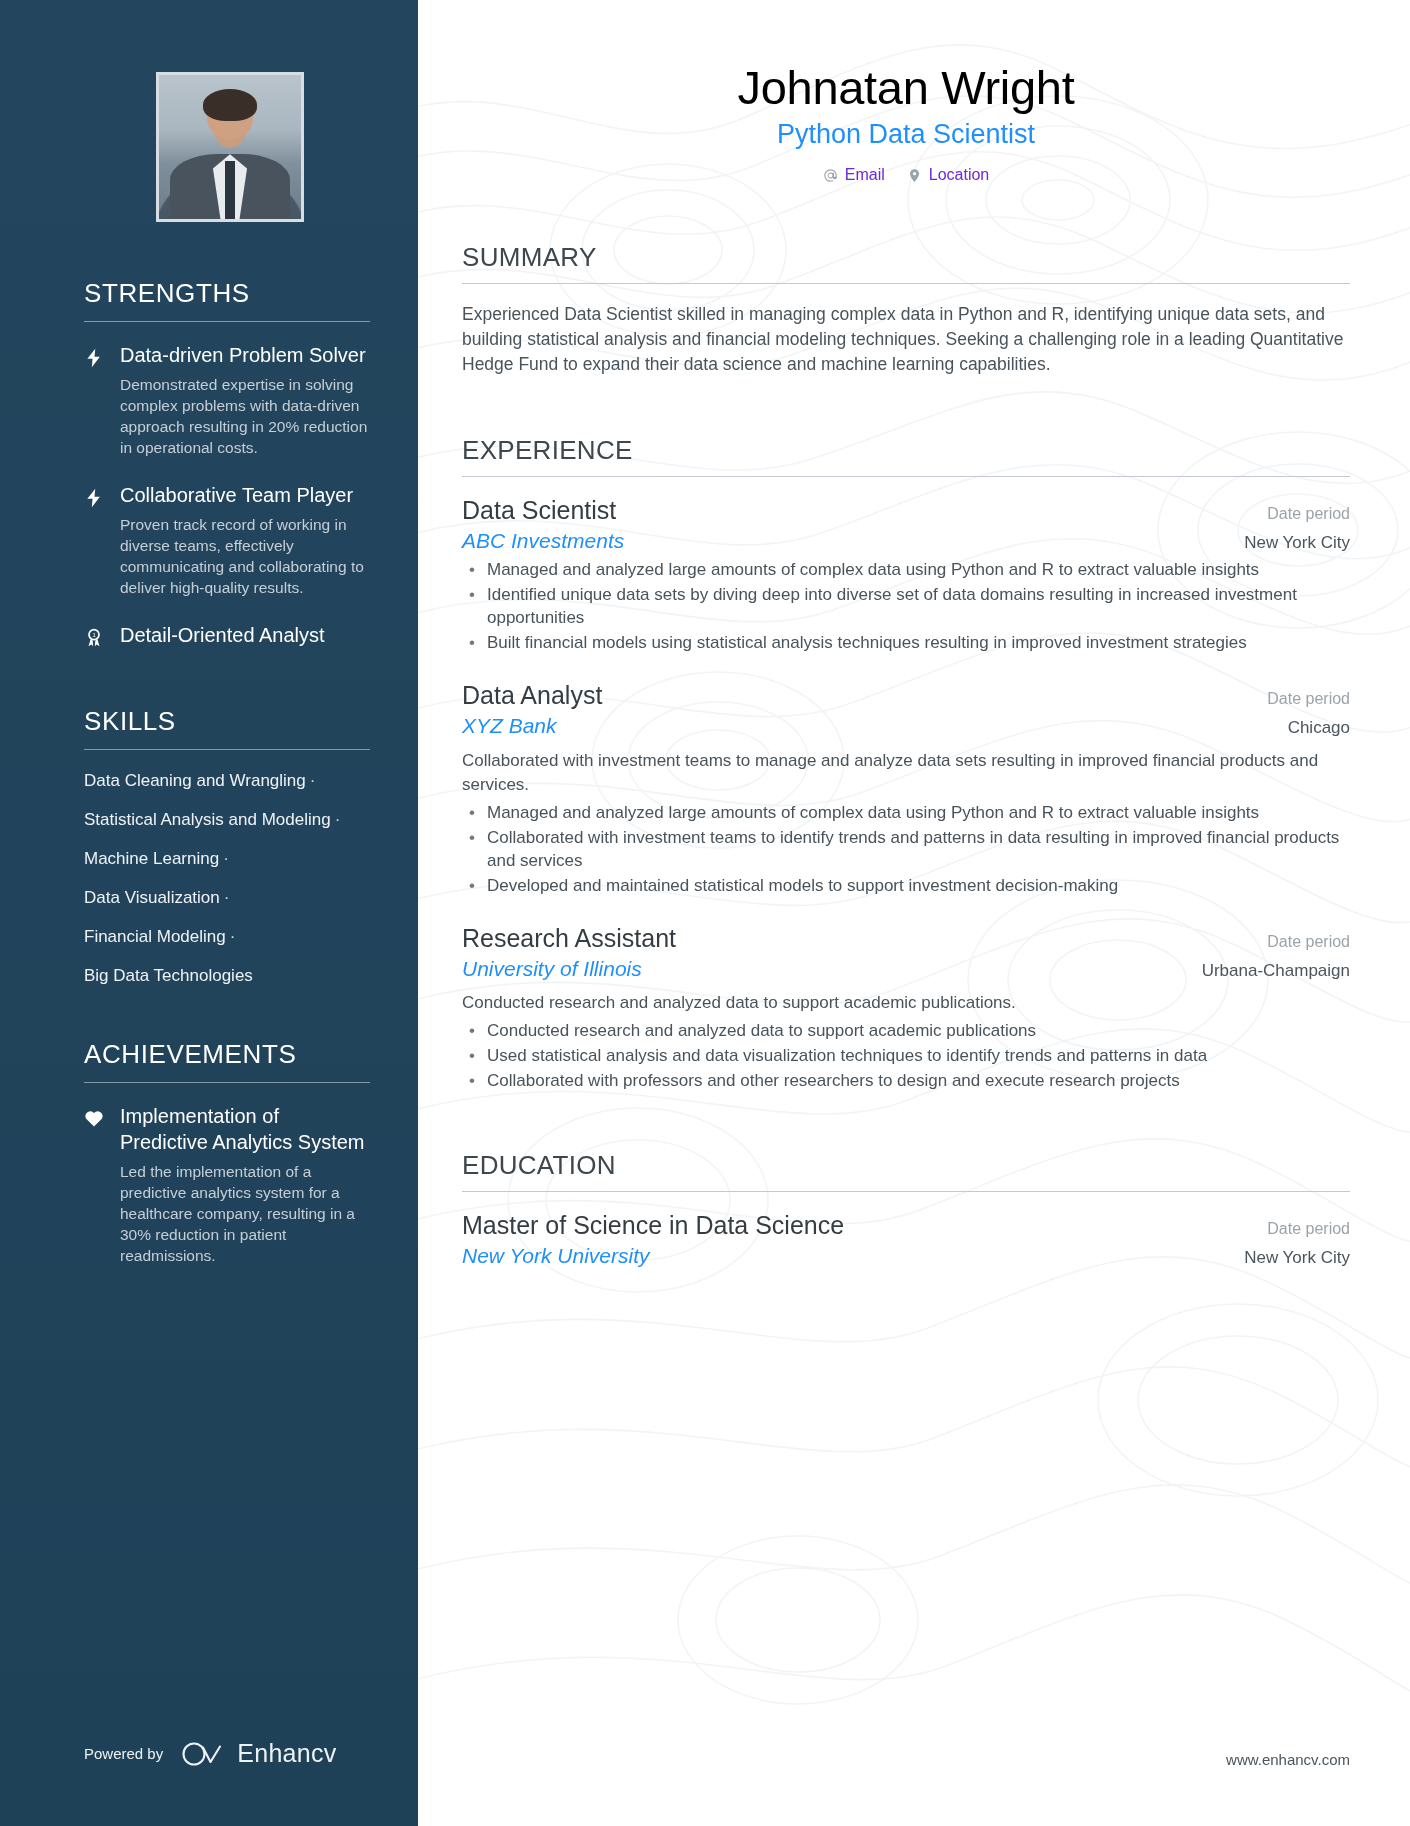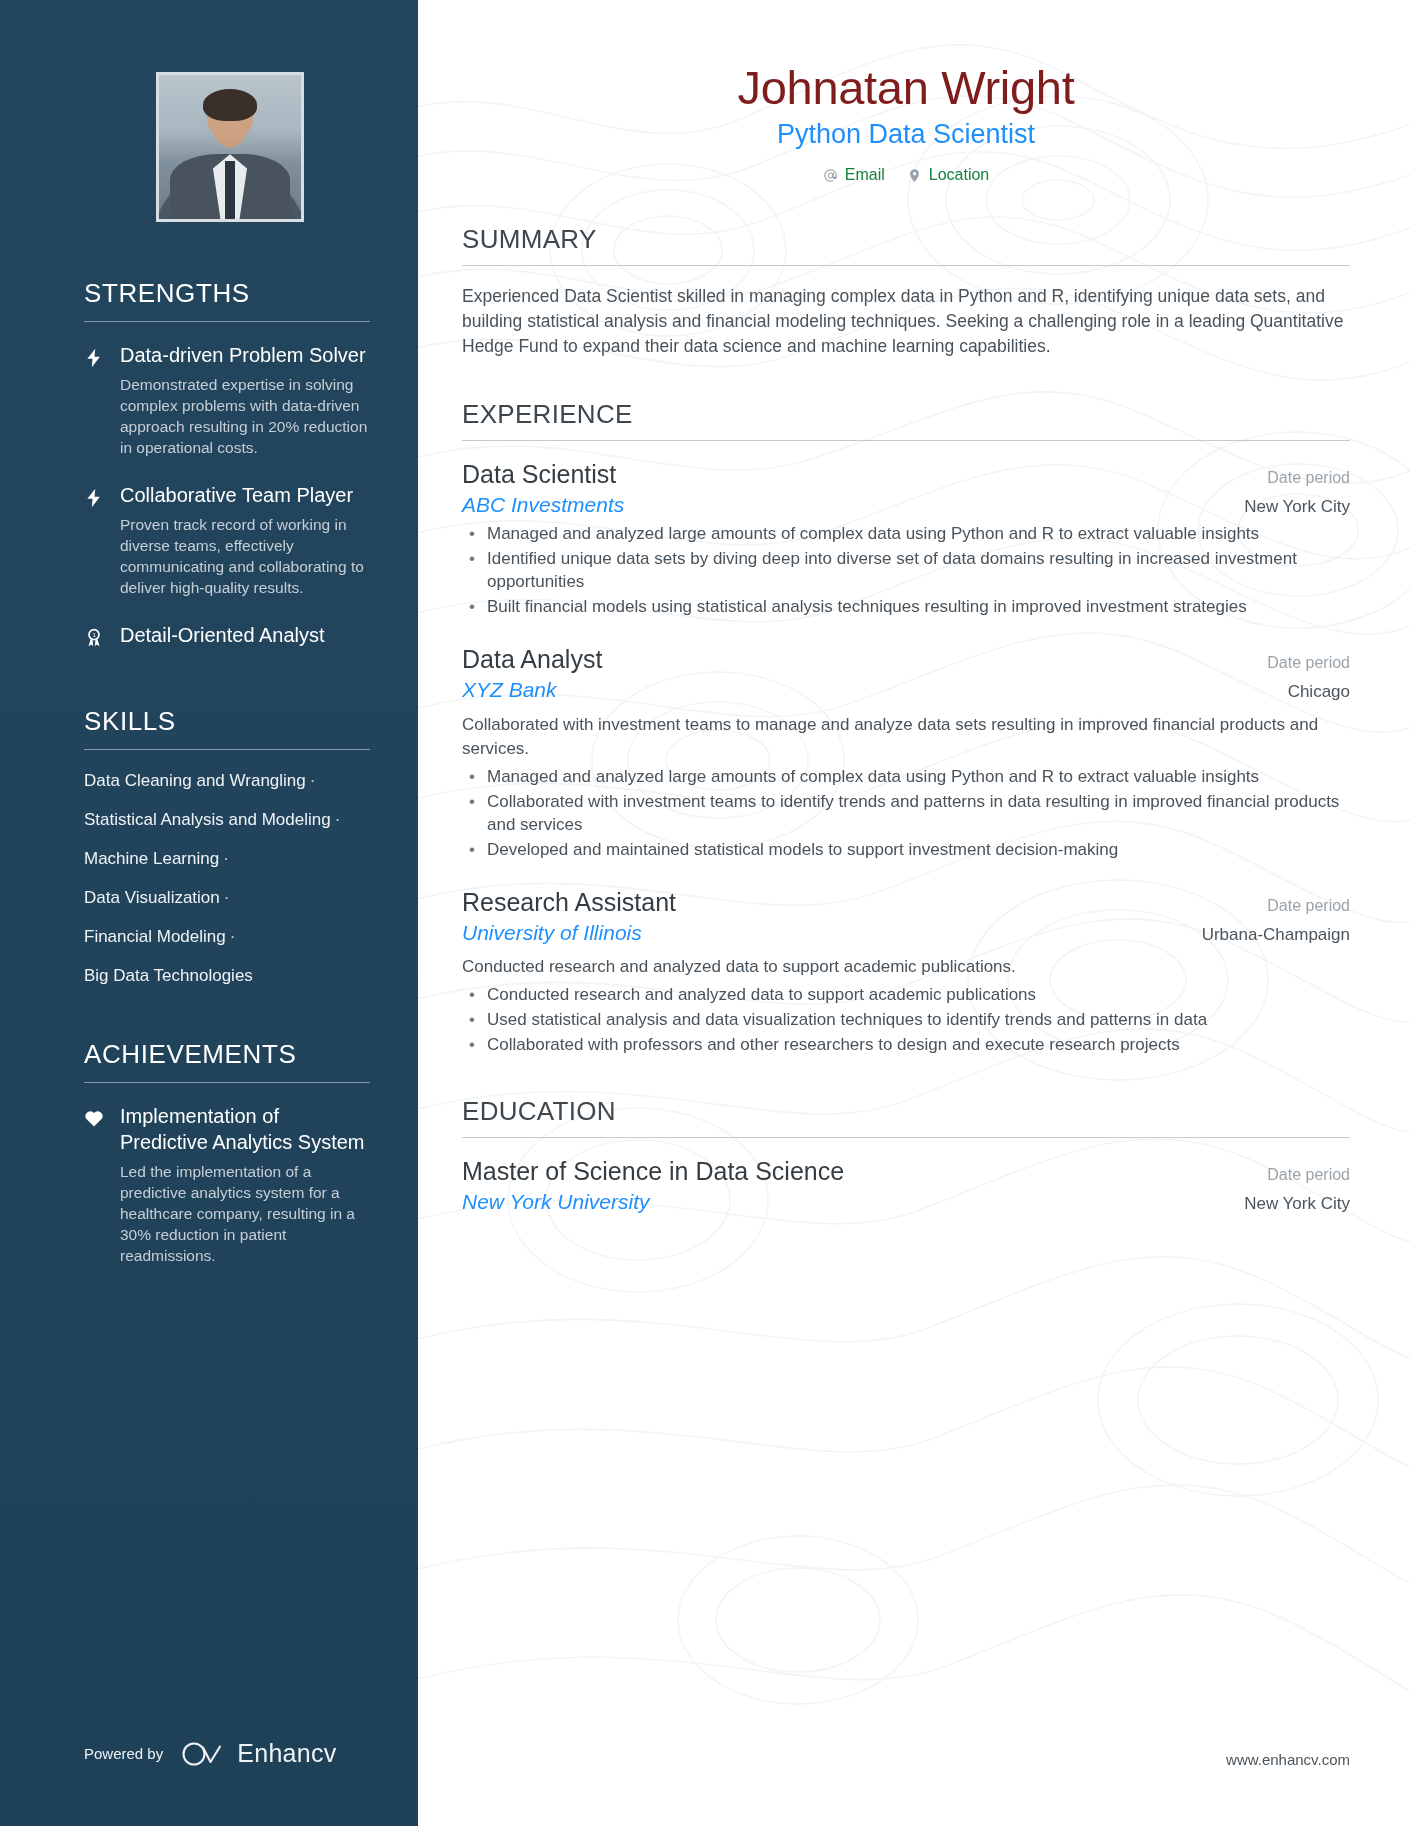--- a/index.html
+++ b/index.html
@@ -131,41 +131,41 @@
   .topo {
     position:absolute; inset:0;
     pointer-events:none;
     opacity:.55;
   }
   .main-inner { position: relative; z-index: 2; }
 
   .name {
     font-size: 47px;
     font-weight: 400;
-    color: #7f1d1d;
+    color: #000000;
     letter-spacing: -.3px;
     text-align: center;
     line-height: 1.1;
   }
   .role {
     font-size: 27px;
     color: #1f8ffb;
     text-align: center;
     margin-top: 4px;
     line-height: 1.2;
   }
   .contacts {
     display:flex; justify-content:center; align-items:center;
     gap: 22px; margin-top: 16px;
   }
   .contact { display:flex; align-items:center; gap:7px; }
   .contact .c-ico { width:15px; height:17px; display:block; fill:#9aa3ab; }
-  .contact .c-txt { font-size:16px; color:#15803d; }
-
-  .m-section { margin-top: 40px; }
+  .contact .c-txt { font-size:16px; color:#6d28d9; }
+
+  .m-section { margin-top: 58px; }
   .m-title {
     font-size: 26px; font-weight: 400; color: #3e474d;
     letter-spacing: .3px; margin-bottom: 10px;
   }
   .m-rule { height:1px; background:#c3c9ce; margin-bottom: 18px; }
 
   .summary {
     font-size: 17.5px;
     line-height: 25px;
     color: #49535b;

